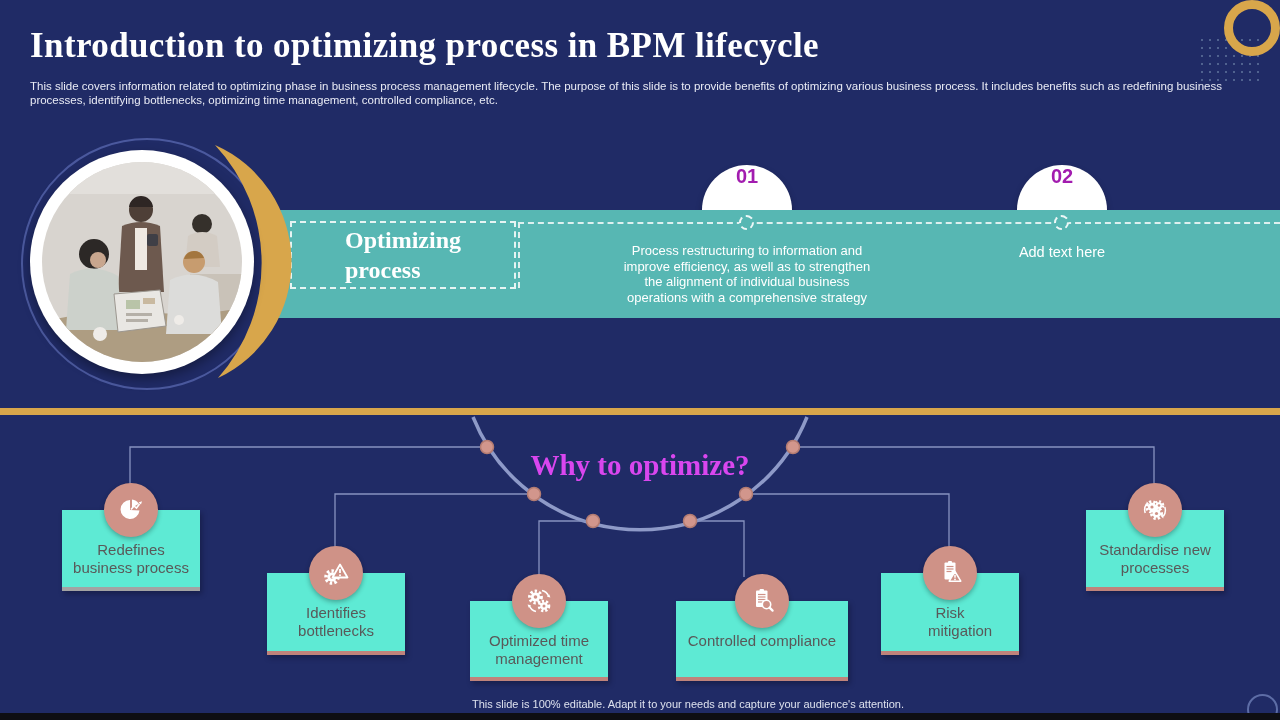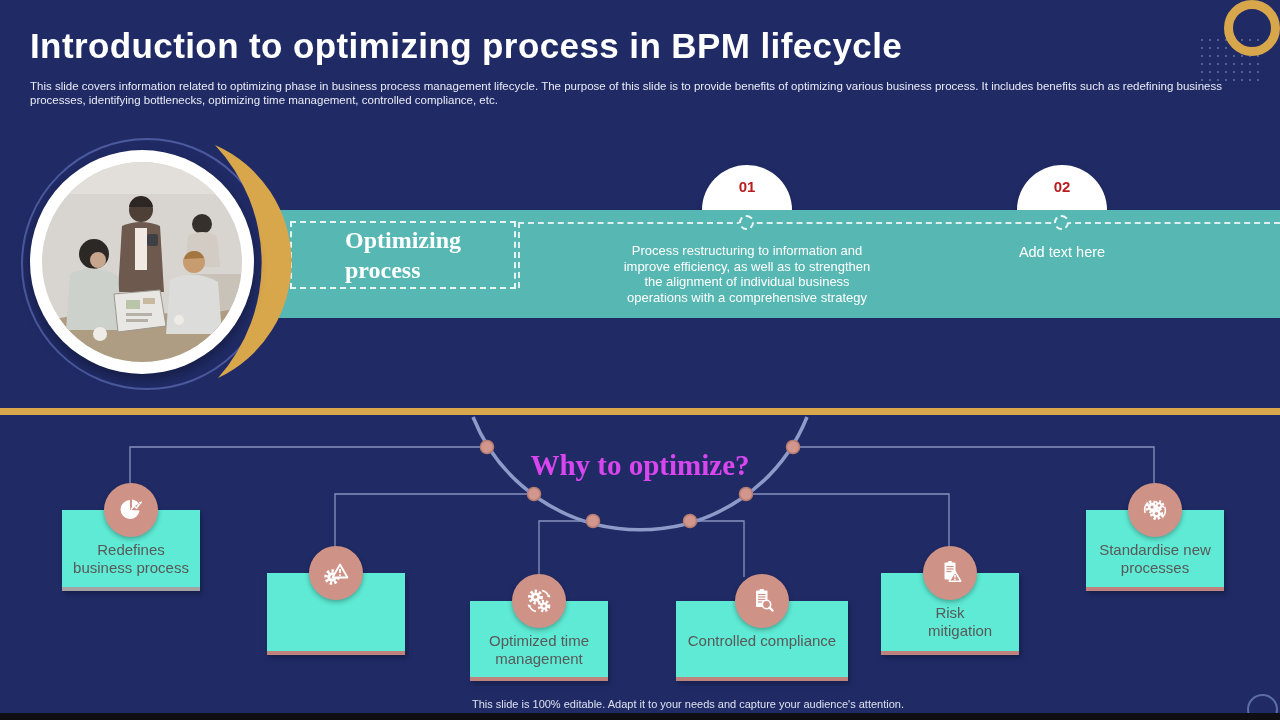--- a/index.html
+++ b/index.html
@@ -1,36 +1,36 @@
 <!DOCTYPE html>
 <html><head>
 <meta charset="utf-8">
 <style>
   html,body{margin:0;padding:0;background:#0b0e1f;}
   .slide{position:relative;width:1280px;height:720px;background:#202b66;overflow:hidden;
          font-family:"Liberation Sans",sans-serif;}
 
   
-  .title{position:absolute;left:30px;top:26px;font-family:Liberation Sans, sans-serif;
+  .title{position:absolute;left:30px;top:26px;font-family:Liberation Serif, serif;
          font-weight:700;font-size:35px;color:#ffffff;letter-spacing:.4px;}
   .desc{position:absolute;left:30px;top:80px;width:1228px;font-size:11.5px;line-height:13.5px;
         color:#e9ebf5;}
 
   
   .dot-grid{position:absolute;left:1198px;top:36px;width:66px;height:50px;z-index:0;
             background-image:radial-gradient(#50628f 1.3px, transparent 1.4px);background-size:8px 8px;}
   .gold-ring{position:absolute;left:1224px;top:0;width:56px;height:56px;border:9px solid #d8a64b;
              border-radius:50%;box-sizing:border-box;z-index:1;}
 
   
   .band{position:absolute;left:266px;top:210px;width:1014px;height:108px;background:#57b7b3;z-index:2;}
   .step-circle{position:absolute;width:90px;height:90px;border-radius:50%;background:#ffffff;
                z-index:1;text-align:center;box-shadow:0 3px 6px rgba(0,0,0,.25);}
   #step1-circle{left:702px;top:165px;} #step2-circle{left:1017px;top:165px;}
-  .step-circle .num{margin-top:13px;font-size:15px;font-weight:bold;color:#b91c1c;}
+  .step-circle .num{font-size:20px;font-weight:bold;color:#a21caf;}
   .label-box{position:absolute;left:290px;top:221px;width:226px;height:68px;z-index:3;
              border:2px dashed rgba(255,255,255,.85);box-sizing:border-box;
              display:flex;align-items:center;justify-content:center;}
   .label-box .txt{font-family:"Liberation Serif",serif;font-weight:700;font-size:24px;line-height:30px;
                   color:#ffffff;text-align:left;white-space:pre-line;}
   .bracket{position:absolute;left:518px;top:222px;width:762px;height:66px;z-index:3;
            border-top:2px dashed rgba(255,255,255,.8);border-left:2px dashed rgba(255,255,255,.8);
            box-sizing:border-box;}
   .marker{position:absolute;width:15px;height:15px;border-radius:50%;box-sizing:border-box;
           border:2px dashed rgba(255,255,255,.9);background:#57b7b3;z-index:4;}
@@ -181,20 +181,21 @@
     <div class="icon-circle">
       <svg width="30" height="30" viewBox="0 0 30 30">
         <circle cx="11" cy="19" r="6" fill="none" stroke="#fff" stroke-width="3.5" stroke-dasharray="2.4 2.1"></circle>
         <circle cx="11" cy="19" r="4.6" fill="#fff"></circle>
         <circle cx="11" cy="19" r="1.8" fill="#cf9287"></circle>
         <path d="M19 6.5 L26.5 19.5 L11.5 19.5 Z" fill="#cf9287" stroke="#fff" stroke-width="1.8" stroke-linejoin="round"></path>
         <line x1="19" y1="11" x2="19" y2="15" stroke="#fff" stroke-width="1.8"></line>
         <circle cx="19" cy="17.2" r="1" fill="#fff"></circle>
       </svg>
     </div>
+    <div class="label">Identifies bottlenecks</div>
   </div>
 
   <div class="card" id="card3">
     <div class="icon-circle">
       <svg width="30" height="30" viewBox="0 0 30 30">
         <circle cx="11.5" cy="11" r="5.8" fill="none" stroke="#fff" stroke-width="3.2" stroke-dasharray="2.3 2"></circle>
         <circle cx="11.5" cy="11" r="4.6" fill="#fff"></circle>
         <circle cx="11.5" cy="11" r="1.8" fill="#cf9287"></circle>
         <circle cx="20" cy="20" r="4.8" fill="none" stroke="#fff" stroke-width="3" stroke-dasharray="2.1 1.9"></circle>
         <circle cx="20" cy="20" r="3.8" fill="#fff"></circle>

